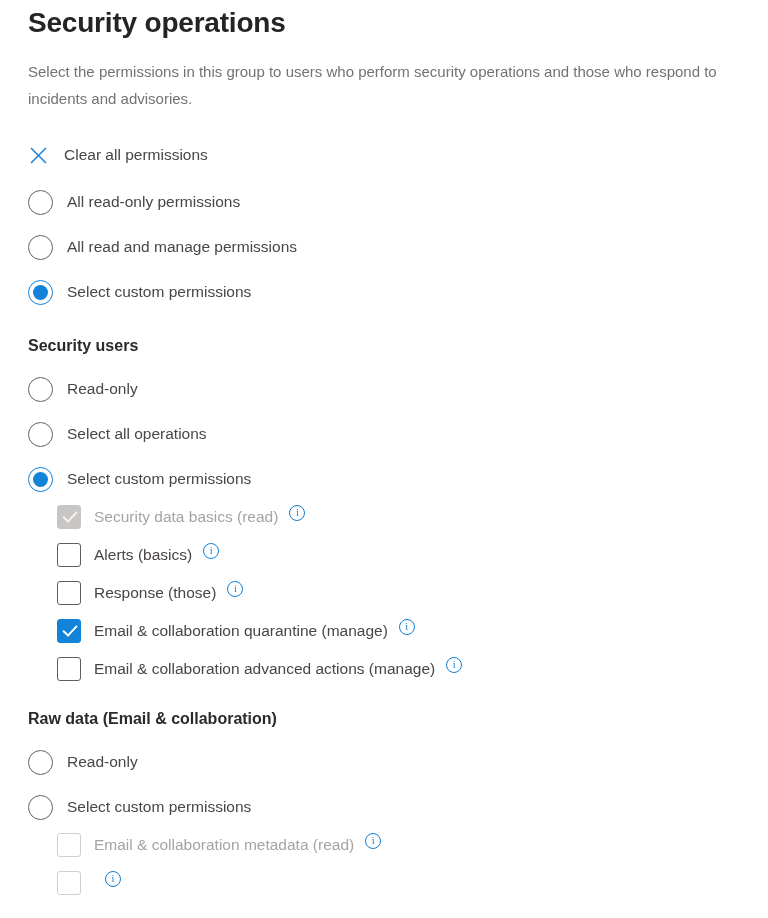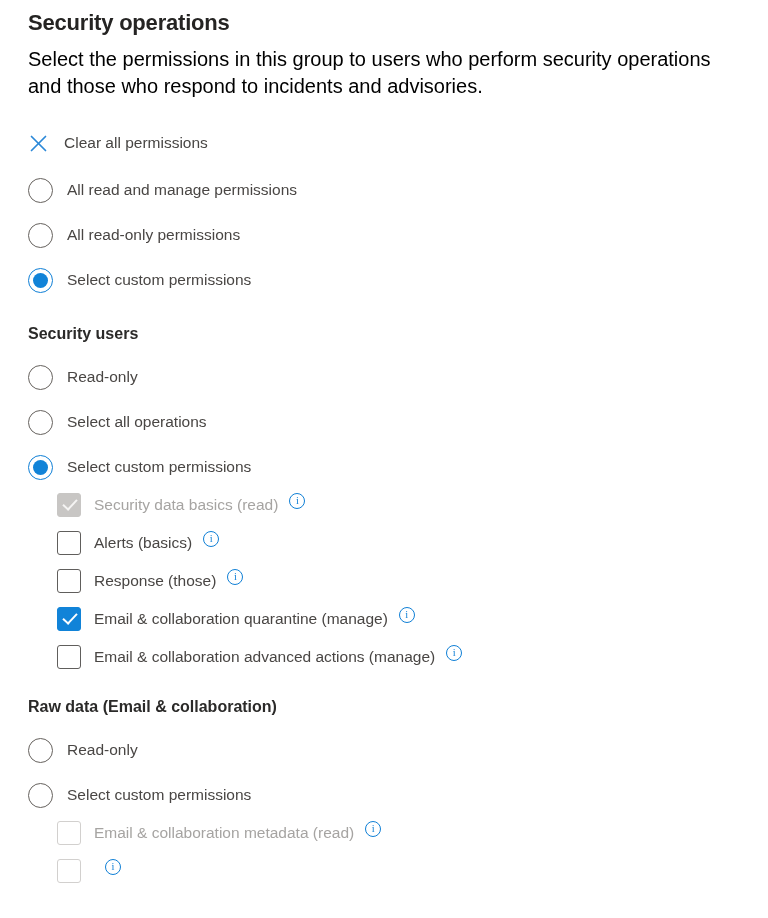--- a/index.html
+++ b/index.html
@@ -5,26 +5,26 @@
   * { box-sizing: border-box; margin: 0; padding: 0; }
   html, body { background: #ffffff; }
   body {
     width: 768px; height: 918px; overflow: hidden;
     font-family: "Liberation Sans", sans-serif;
     color: #494644;
   }
   .page { padding: 8px 24px 0 28px; }
 
   .title {
-    font-size: 22px; line-height: 30px; font-weight: 700;
+    font-size: 28px; line-height: 30px; font-weight: 700;
     color: #252423; letter-spacing: -0.2px;
   }
   .description {
-    margin-top: 8px; max-width: 722px;
-    font-size: 20px; line-height: 27px; color: #000000;
+    margin-top: 20px; max-width: 722px;
+    font-size: 15px; line-height: 27px; color: #737373;
   }
 
   .clear-row {
     margin-top: 30px; height: 26px;
     display: inline-flex; align-items: center; gap: 15px;
     cursor: pointer;
   }
   .clear-row .x-icon { width: 21px; height: 21px; display: block; }
   .clear-row .clear-label { font-size: 15.5px; color: #484644; text-align: center; }
 
@@ -95,25 +95,25 @@
     <svg class="x-icon" viewBox="0 0 21 21">
       <line x1="3.5" y1="3.5" x2="17.5" y2="17.5" stroke="#2b88d8" stroke-width="1.7" stroke-linecap="round"></line>
       <line x1="17.5" y1="3.5" x2="3.5" y2="17.5" stroke="#2b88d8" stroke-width="1.7" stroke-linecap="round"></line>
     </svg>
     <span class="clear-label">Clear all permissions</span>
   </div>
 
   <div class="option-group">
     <div class="radio-row">
       <span class="radio"></span>
-      <span class="opt-label">All read and manage permissions</span>
+      <span class="opt-label">All read-only permissions</span>
     </div>
     <div class="radio-row">
       <span class="radio"></span>
-      <span class="opt-label">All read-only permissions</span>
+      <span class="opt-label">All read and manage permissions</span>
     </div>
     <div class="radio-row">
       <span class="radio selected"></span>
       <span class="opt-label">Select custom permissions</span>
     </div>
   </div>
 
   <h2 class="section-title">Security users</h2>
 
   <div class="option-group">

